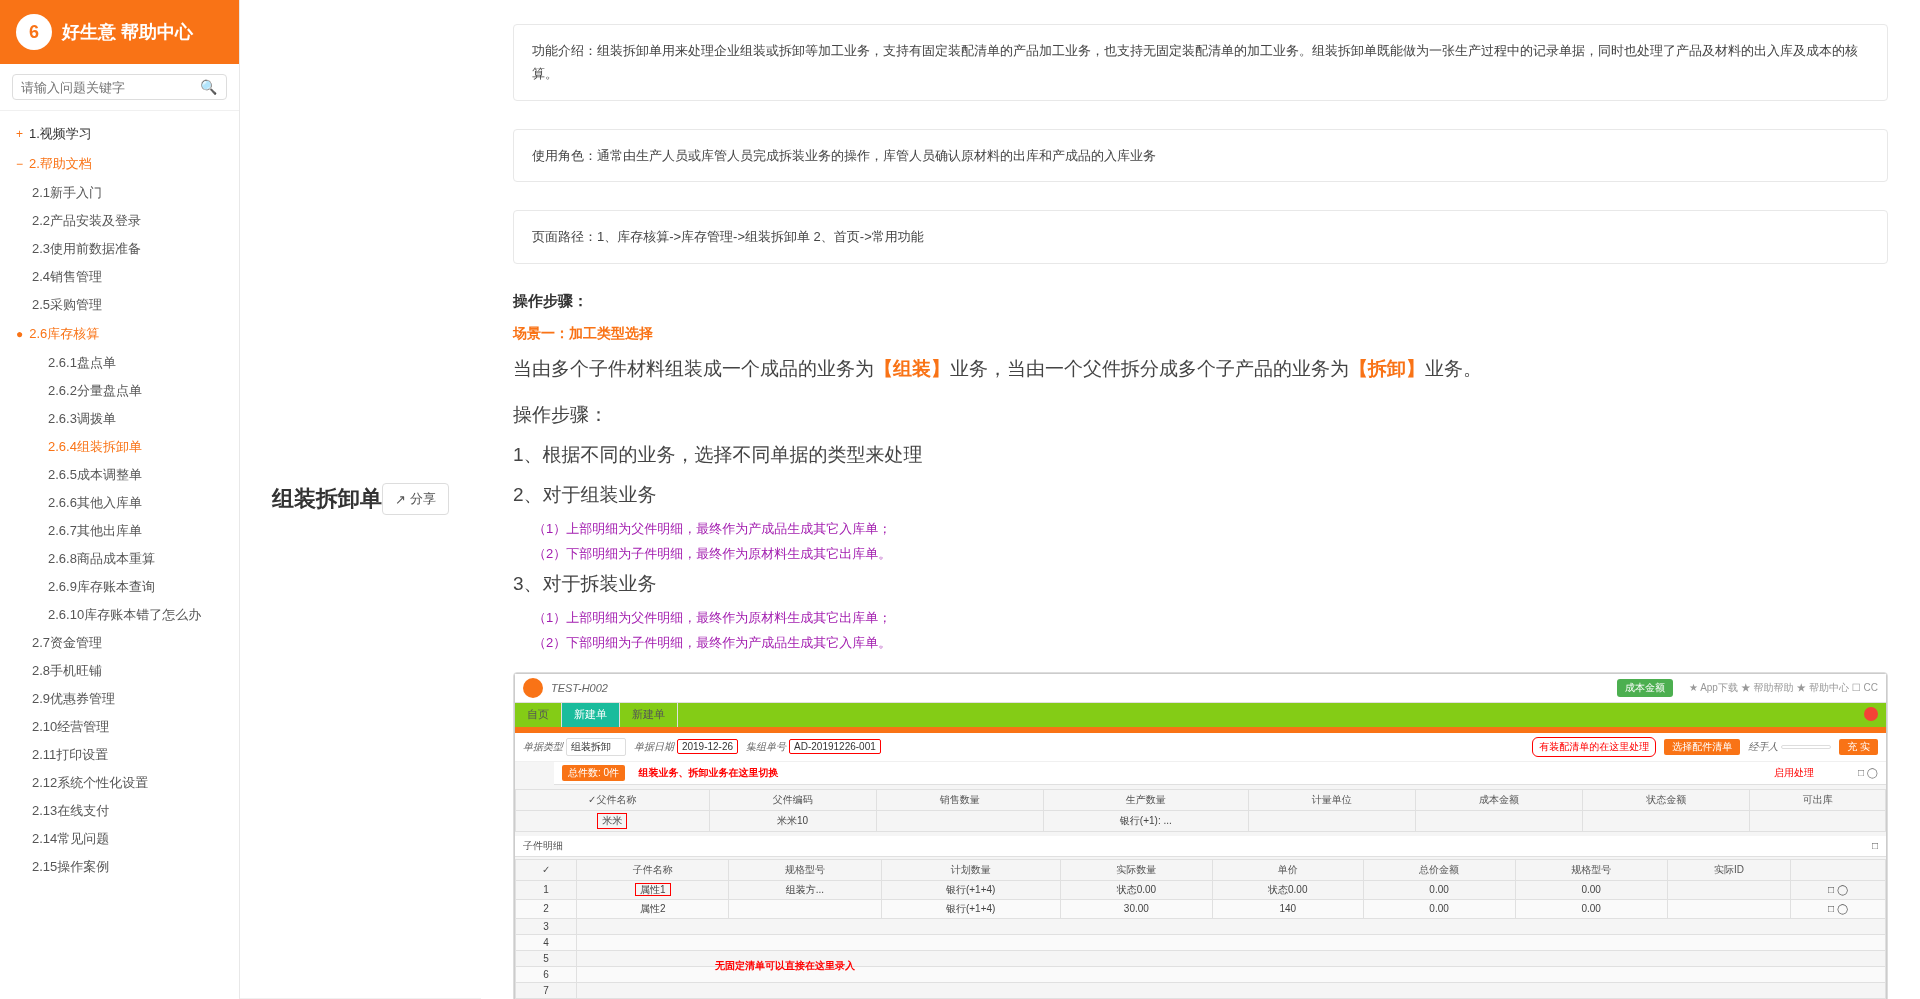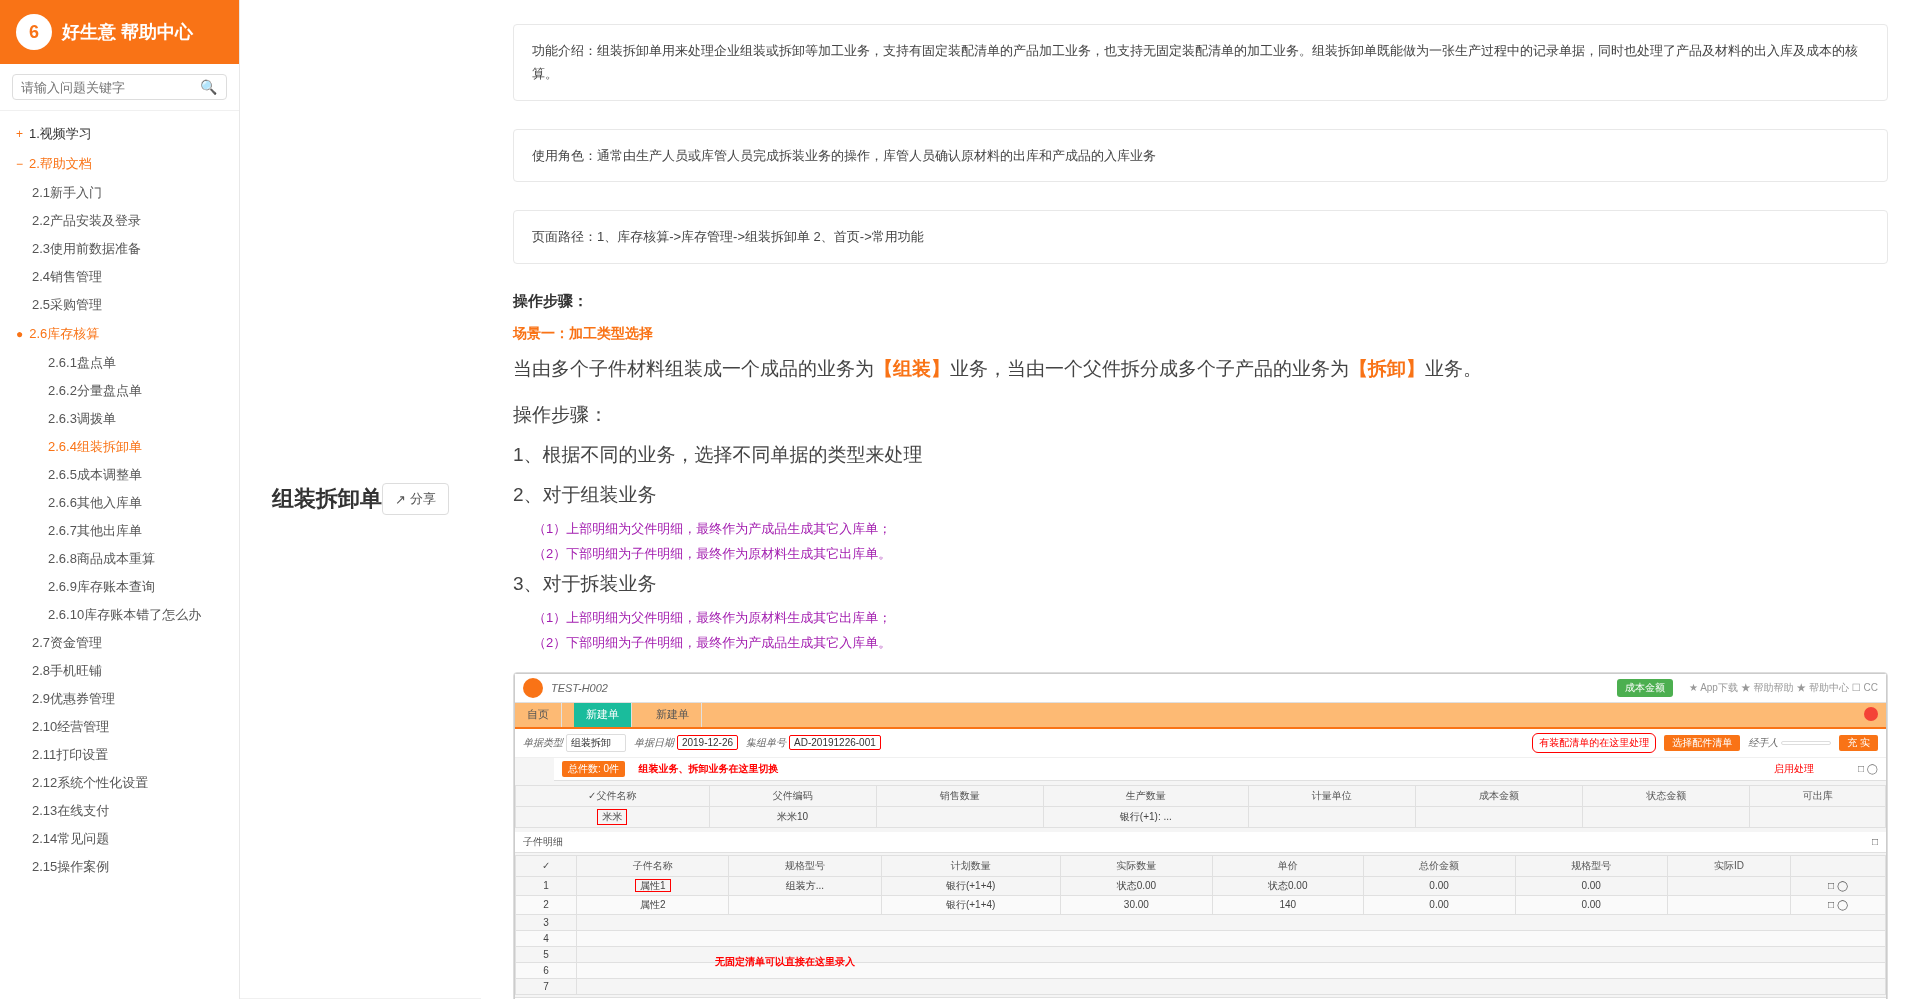--- a/index.html
+++ b/index.html
@@ -200,23 +200,23 @@
     .mock-green-btn {
       background: #4caf50;
       color: #fff;
       padding: 2px 8px;
       border-radius: 3px;
       font-size: 10px;
       cursor: pointer;
     }
     .mock-tabs {
       display: flex;
-      gap: 12px;
-      background: #fdba74;
-      border-bottom: 2px solid #f97316;
+      gap: 0;
+      background: #84cc16;
+      border-bottom: 6px solid #f97316;
     }
     .mock-tab {
       padding: 4px 12px;
       font-size: 11px;
       color: #555;
       border-right: 1px solid #e0e0e0;
       cursor: pointer;
     }
     .mock-tab.active {
       background: #1abc9c;

